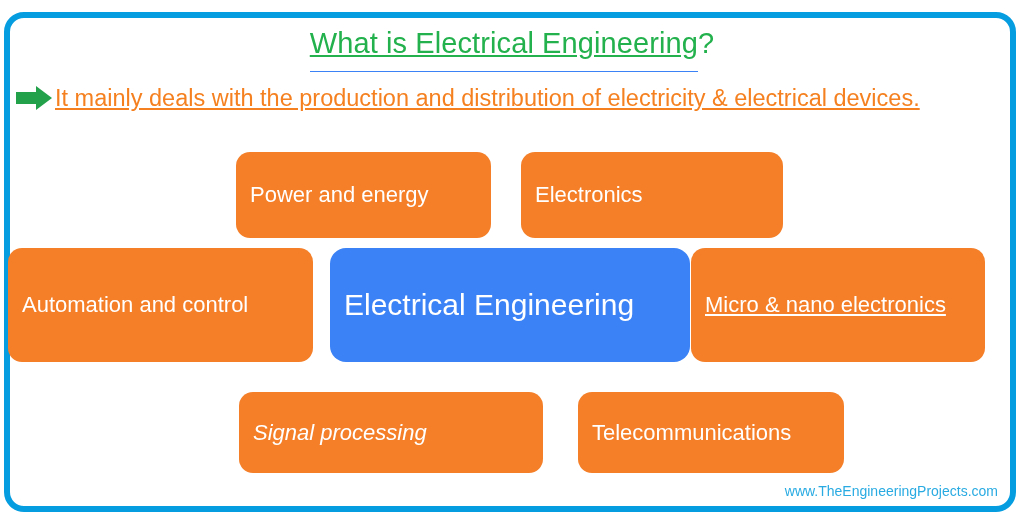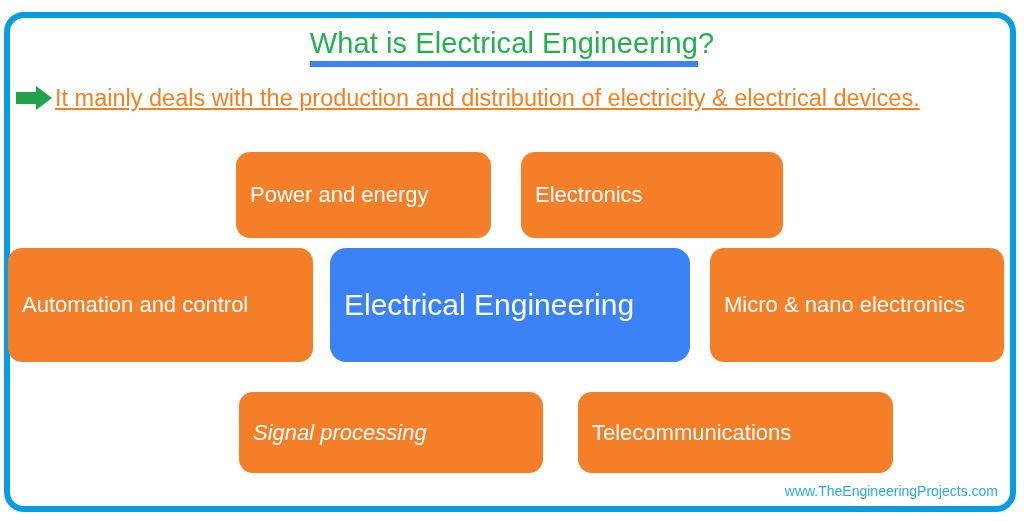--- a/index.html
+++ b/index.html
@@ -47,22 +47,23 @@
   }
   #title-text {
     display: inline-block;
     font-size: 29px;
     line-height: 34px;
     color: #22B14C;
     letter-spacing: 0.1px;
     white-space: nowrap;
   }
   #title-main {
-    border-bottom: 6px solid #3b82f6;
-    padding-bottom: 2px;
+    border-bottom: 1px solid #3b82f6;
+    padding-bottom: 12px;
+    text-decoration: underline;
   }
   #title-q {
     border-bottom: none;
   }
 
   
   #subtitle-row {
     position: absolute;
     left: 14px;
     top: 84px;
@@ -125,31 +126,31 @@
 
   
   #row-middle {
     left: 8px;
     top: 254px;
     height: 102px;
   }
   #row-middle .node { height: 114px; }
   #node-automation { width: 305px; }
   #node-center     { width: 360px; margin-left: 17px; }
-  #node-micro      { width: 294px; margin-left: 20px; }
+  #node-micro      { width: 294px; margin-left: 1px; text-decoration: underline; }
 
   
   #row-bottom {
     left: 239px;
     top: 392px;
     height: 81px;
   }
   #row-bottom .node { height: 81px; }
   #node-signal  { width: 304px; font-style: italic; }
-  #node-telecom { width: 315px; margin-left: 35px; }
+  #node-telecom { width: 266px; margin-left: 35px; }
 
   
   #footer-url {
     position: absolute;
     right: 26px;
     top: 478px;
     font-size: 14px;
     line-height: 26px;
     color: #29ABE2;
     white-space: nowrap;

